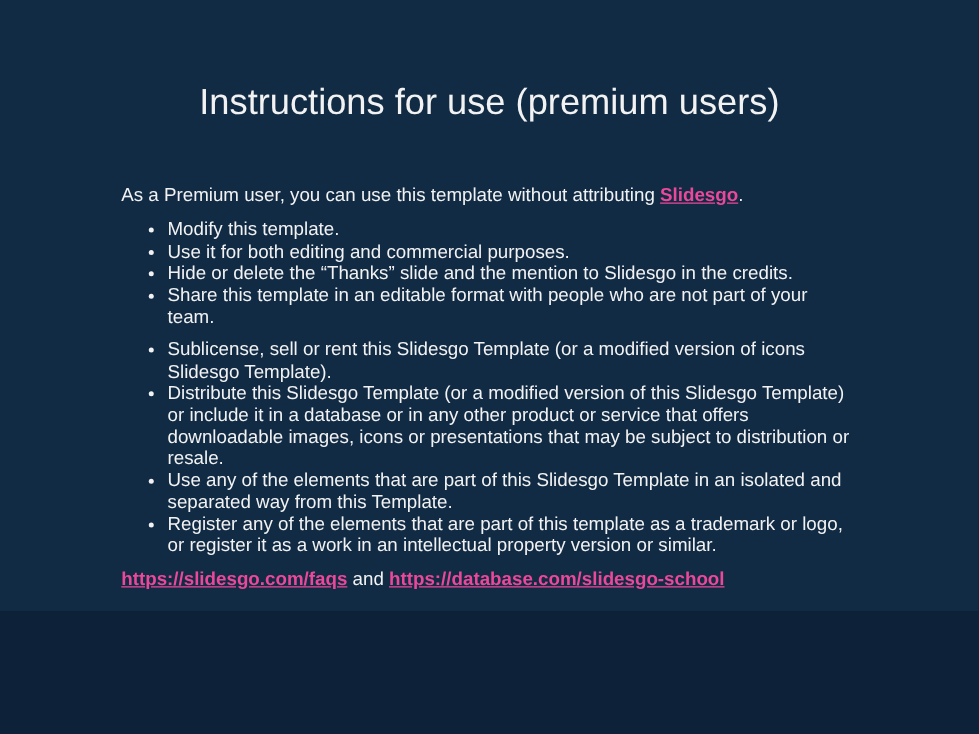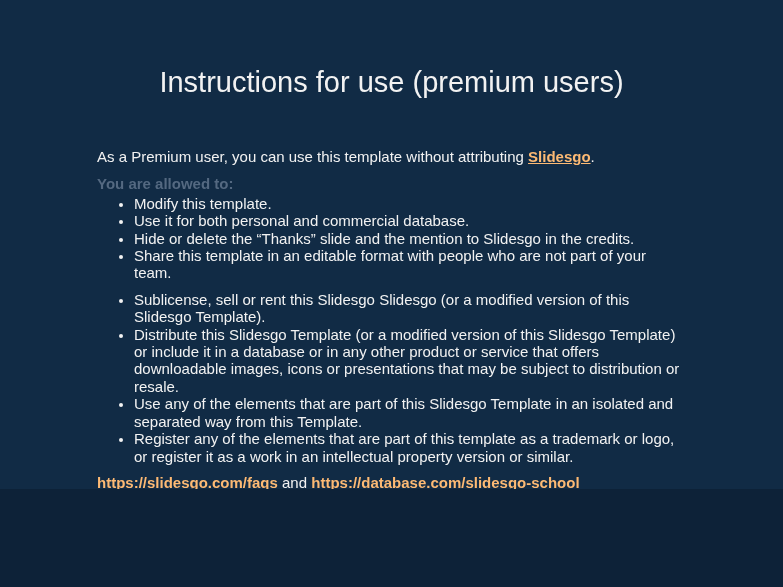--- a/index.html
+++ b/index.html
@@ -51,52 +51,51 @@
     padding: 0;
   }
   ul.bullets li::marker {
     color: #f2f2f2;
     font-size: 13px;
   }
   .footer-note {
     margin: 0;
   }
   a.inline-link {
-    color: #fdba74;
+    color: #ec4899;
     font-weight: 700;
     text-decoration: underline;
     cursor: pointer;
   }
   .footer-line1 {
     display: block;
   }
 </style>
 </head>
 <body>
 
 <div class="slide">
 
   <h1 class="slide-title">Instructions for use (premium users)</h1>
 
   <div class="content">
 
     <p class="intro"><span>As a Premium user, you can use this template without attributing </span><a class="inline-link">Slidesgo</a><span>.</span></p>
 
-    <h2 class="section-heading">You are allowed to:</h2>
 
     <ul class="bullets">
       <li>Modify this template.</li>
-      <li>Use it for both personal and commercial database.</li>
+      <li>Use it for both editing and commercial purposes.</li>
       <li>Hide or delete the “Thanks” slide and the mention to Slidesgo in the credits.</li>
       <li>Share this template in an editable format with people who are not part of your team.</li>
     </ul>
 
 
     <ul class="bullets">
-      <li>Sublicense, sell or rent this Slidesgo Slidesgo (or a modified version of this Slidesgo Template).</li>
+      <li>Sublicense, sell or rent this Slidesgo Template (or a modified version of icons Slidesgo Template).</li>
       <li>Distribute this Slidesgo Template (or a modified version of this Slidesgo Template) or include it in a database or in any other product or service that offers downloadable images, icons or presentations that may be subject to distribution or resale.</li>
       <li>Use any of the elements that are part of this Slidesgo Template in an isolated and separated way from this Template.</li>
       <li>Register any of the elements that are part of this template as a trademark or logo, or register it as a work in an intellectual property version or similar.</li>
     </ul>
 
     <p class="footer-note"><a class="inline-link">https://slidesgo.com/faqs</a><span> and </span><a class="inline-link">https://database.com/slidesgo-school</a></p>
 
   </div>
 </div>
 

